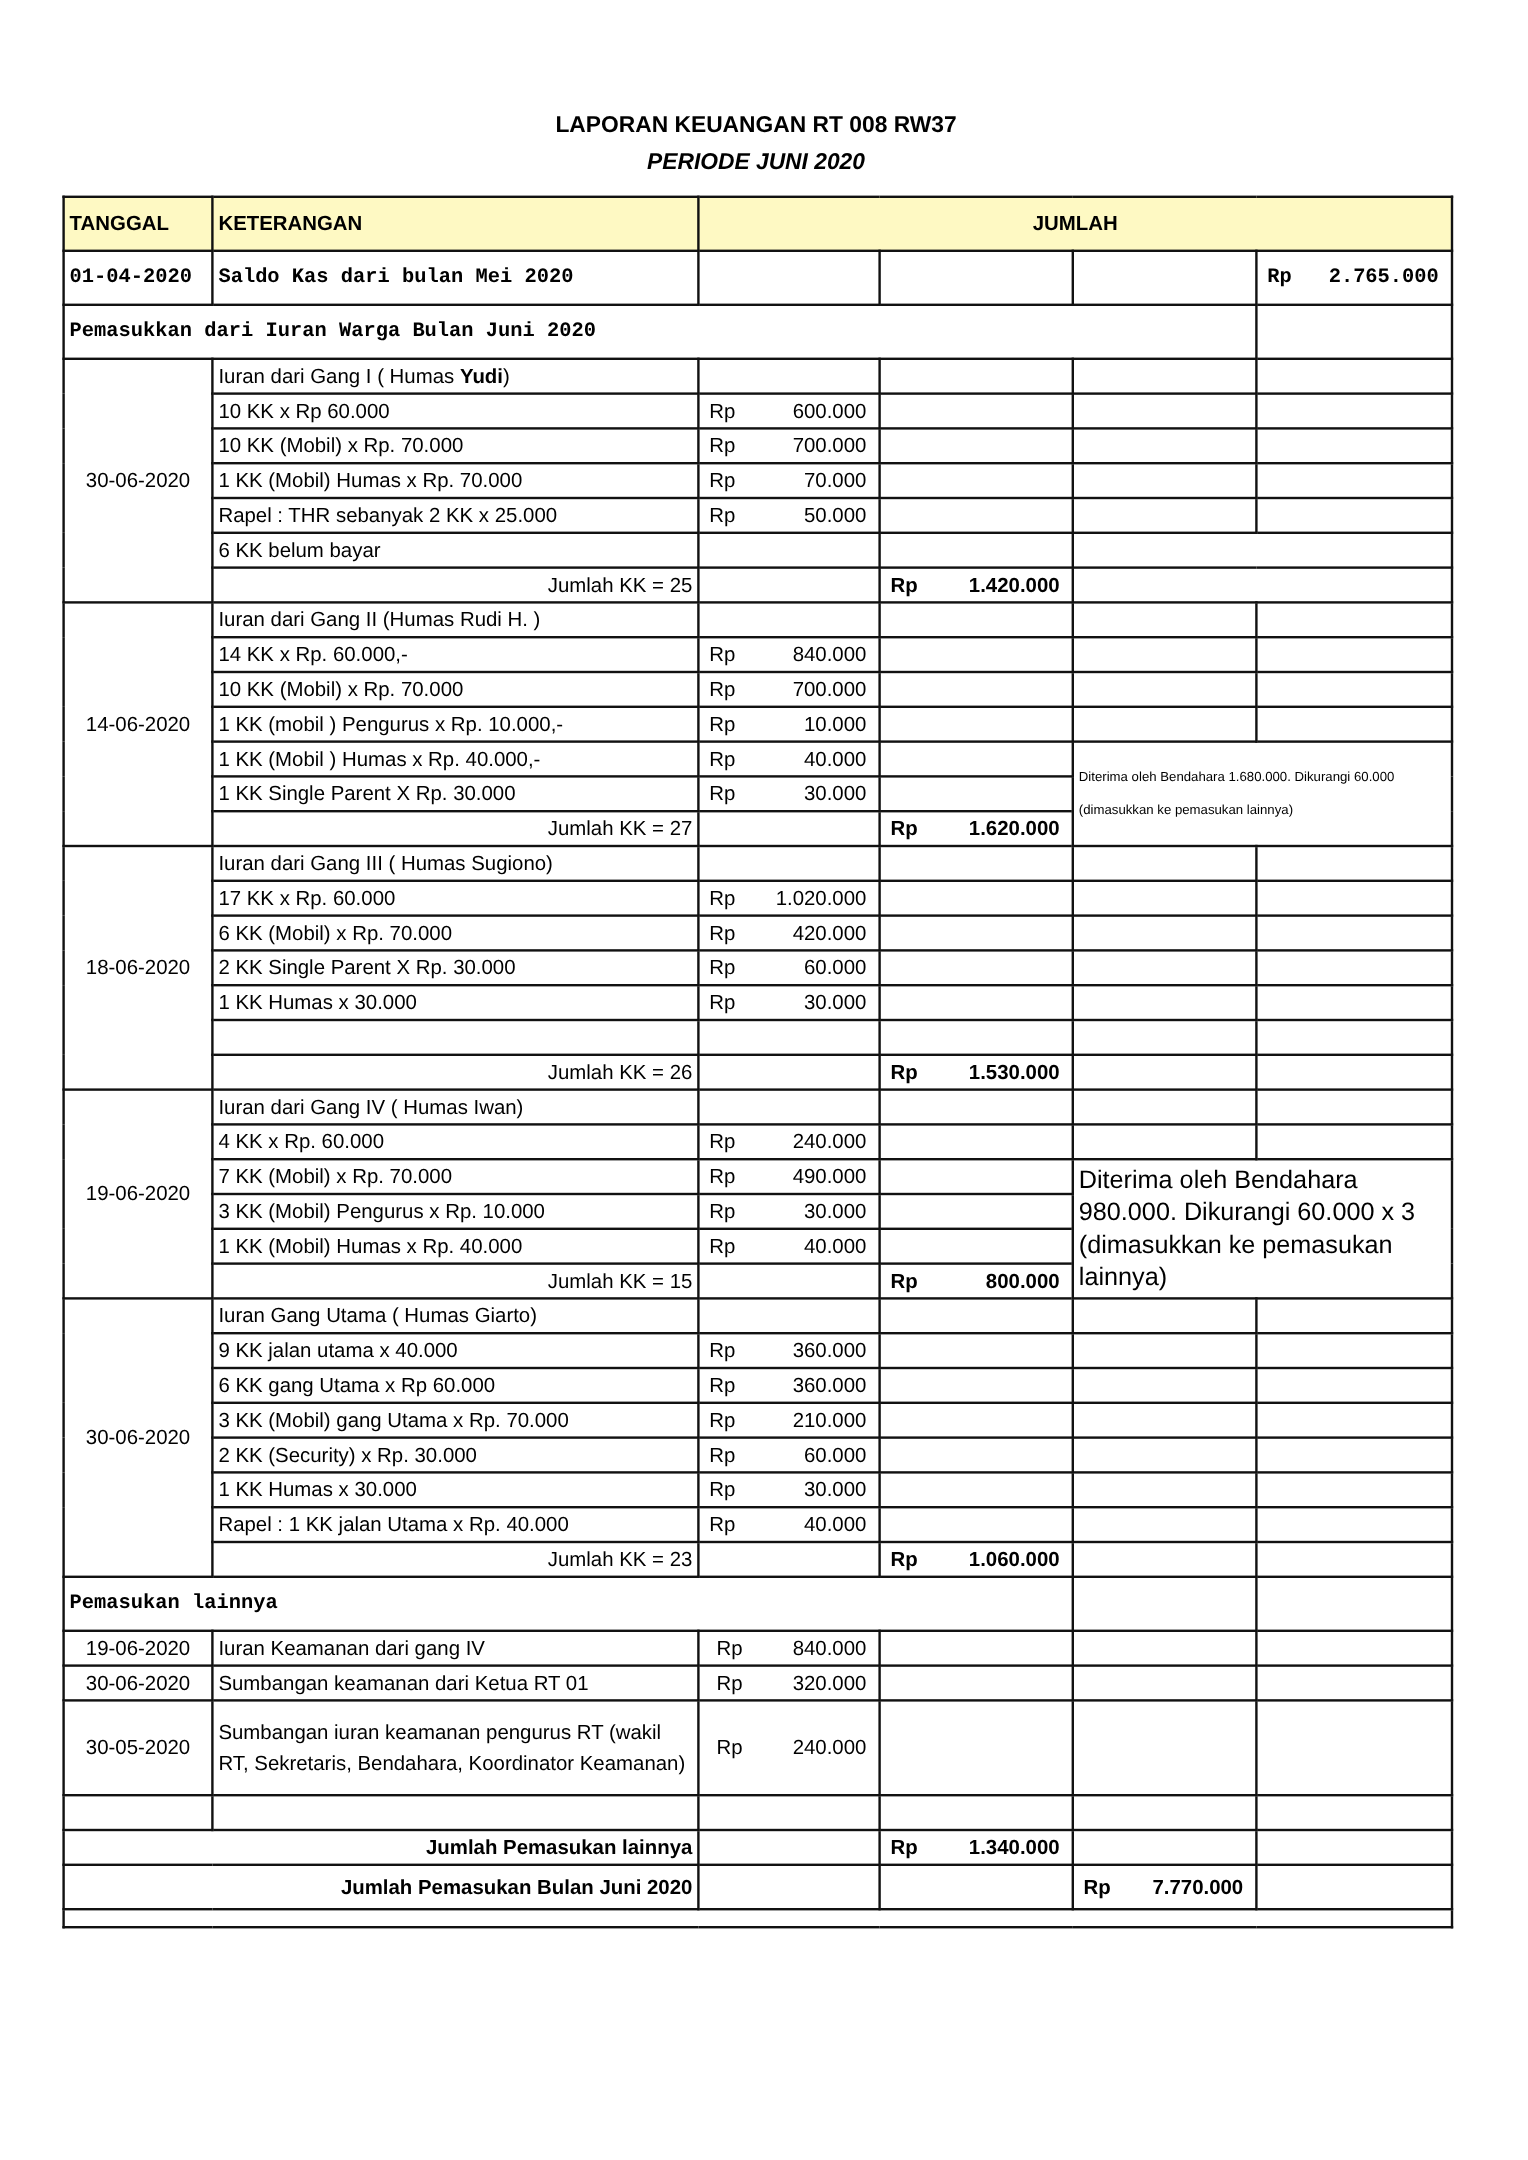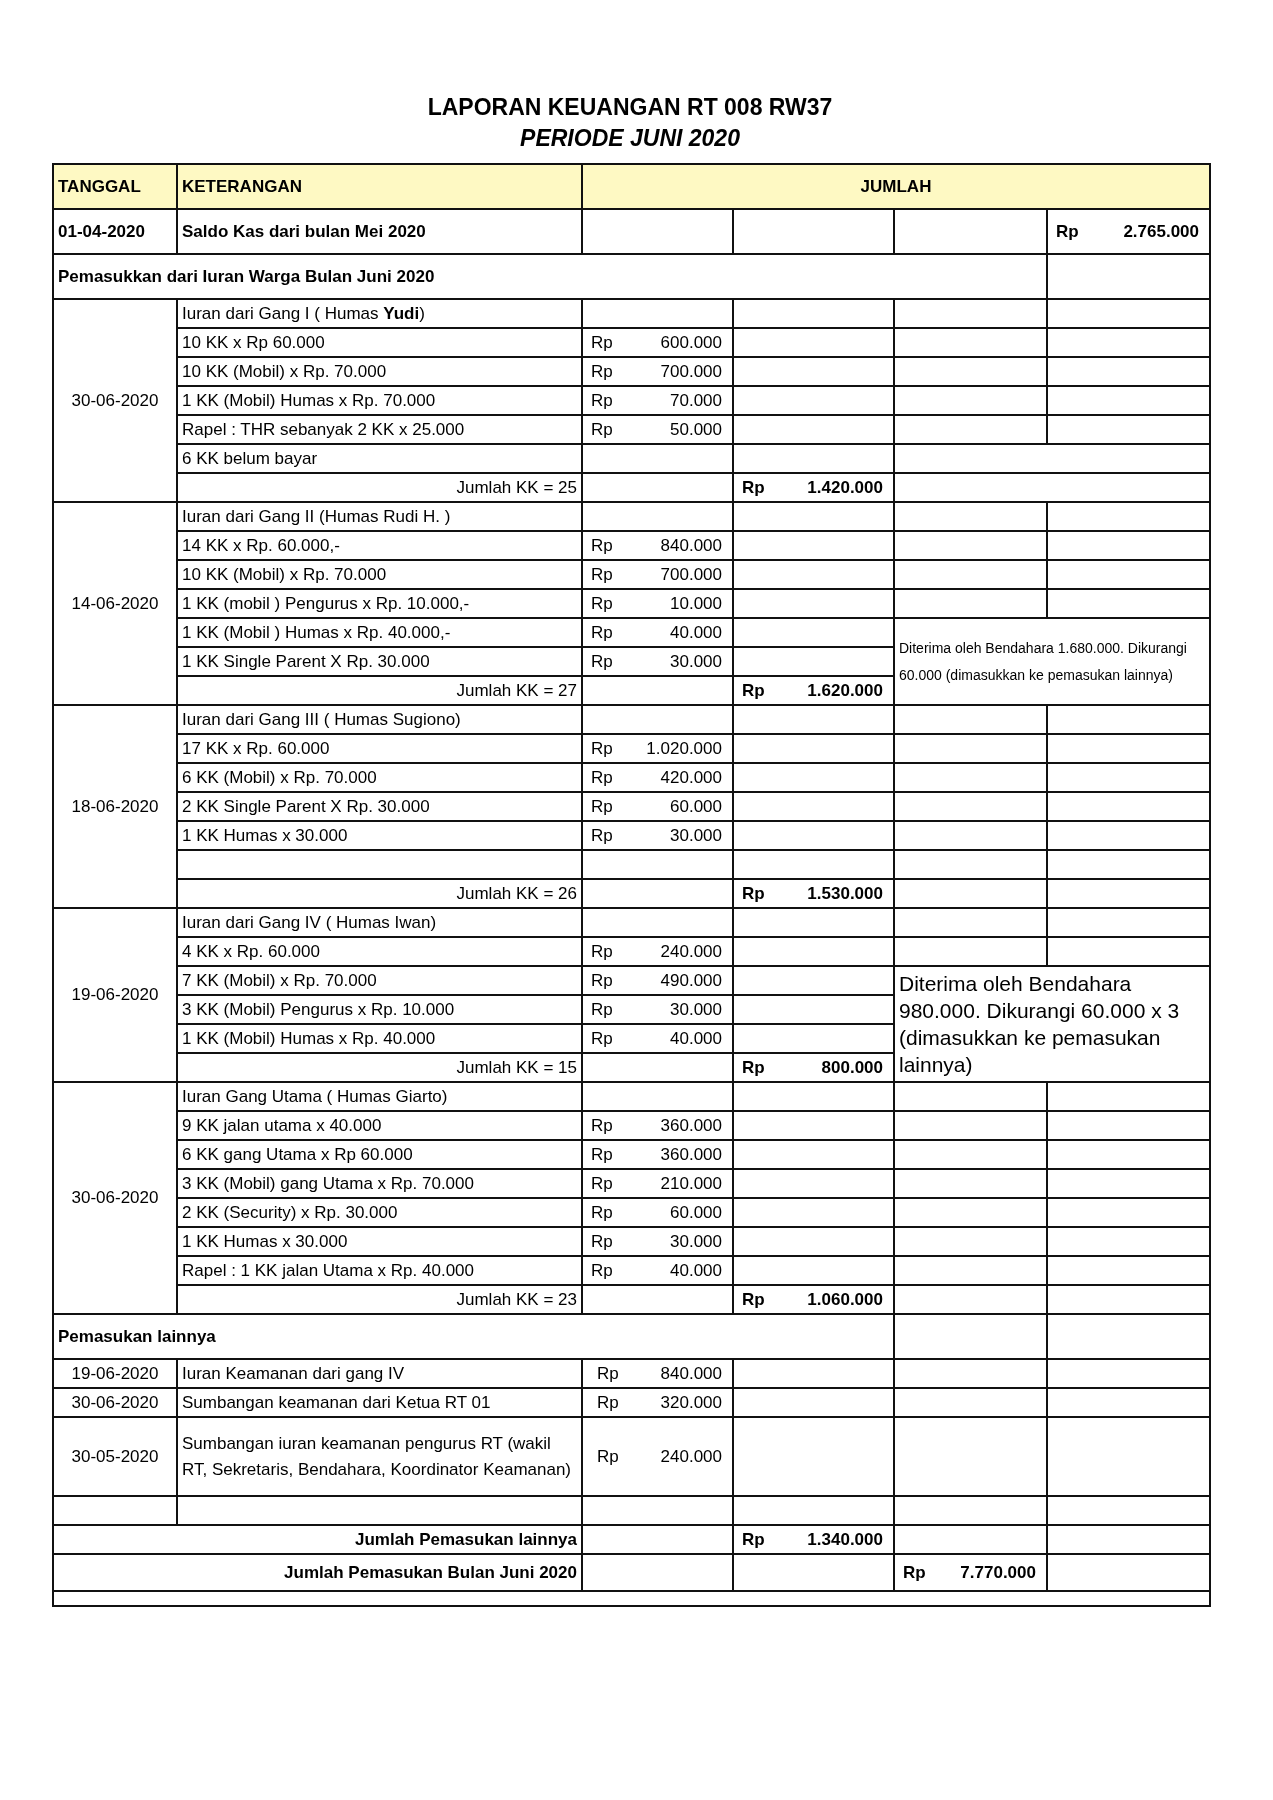--- a/index.html
+++ b/index.html
@@ -1,27 +1,27 @@
 <!DOCTYPE html>
 <html><head>
 <meta charset="utf-8">
 <style>
   html,body{margin:0;padding:0;background:#fff;}
   body{width:1273px;height:1800px;position:relative;font-family:"Liberation Sans","DejaVu Sans",sans-serif;color:#000;}
-  .title{position:absolute;left:0;width:1260px;text-align:center;font-weight:bold;font-size:23px;}
+  .title{position:absolute;left:0;width:1260px;text-align:center;font-weight:bold;font-size:19px;}
   #t1{top:94px;} #t2{top:125px;font-style:italic;}
   table{position:absolute;left:52px;top:163px;border-collapse:collapse;table-layout:fixed;width:1157px;font-size:17px;}
   td{border:2px solid #111;padding:0 4px;overflow:visible;white-space:nowrap;height:27px;line-height:20px;vertical-align:middle;}
   .hdr td{background:#fef9c3;font-weight:bold;height:43px;}
-  .big td{height:43px;}
+  .big td{height:43px;font-family:Liberation Mono, monospace;}
   .b{font-weight:bold;}
   .c{text-align:center;}
   .r{text-align:right;}
   .rp{display:flex;justify-content:space-between;padding:0 6px 0 4px;}
-  .note{white-space:normal;vertical-align:middle;line-height:27px;font-size:14px;position:relative;}
+  .note{white-space:normal;vertical-align:middle;line-height:27px;font-size:11px;position:relative;}
   .note2{white-space:normal;line-height:27px;font-size:21px;}
   .multi{white-space:normal;line-height:26px;}
   .tall td{height:77px;}
   .last td{height:13px;}
   .tot td{height:35px;margin-left:20px;}
 </style>
 </head>
 <body>
 
 <div class="title" id="t1">LAPORAN KEUANGAN RT 008 RW37</div>

